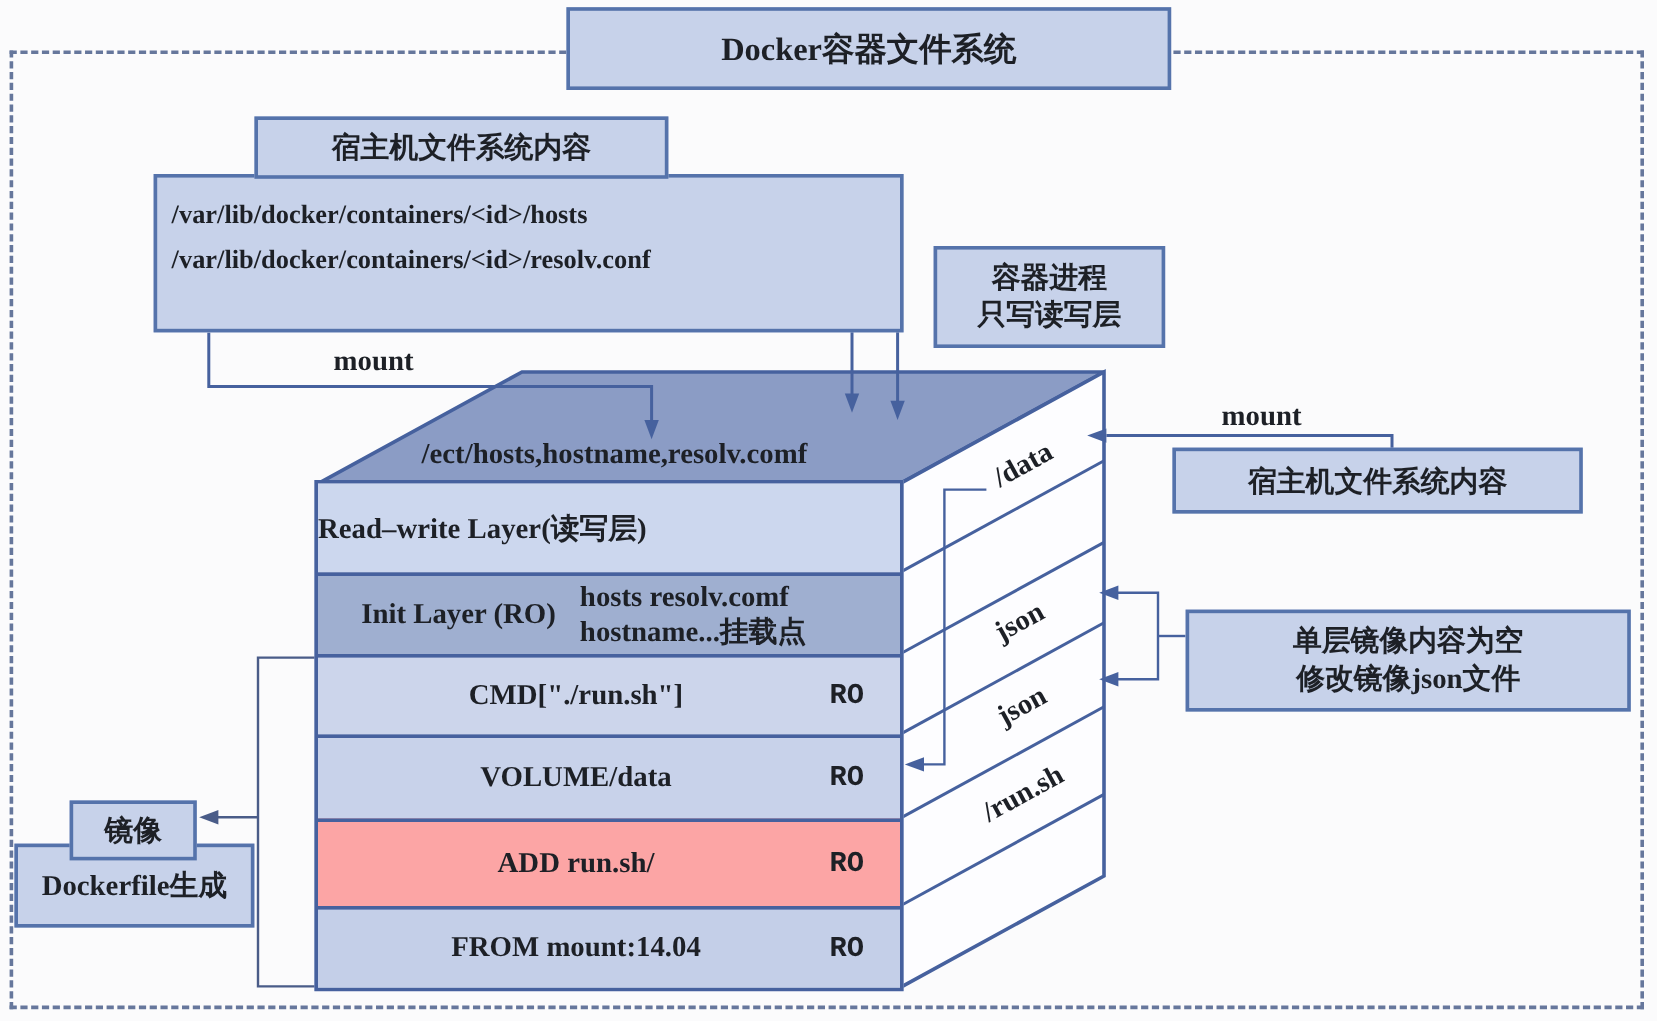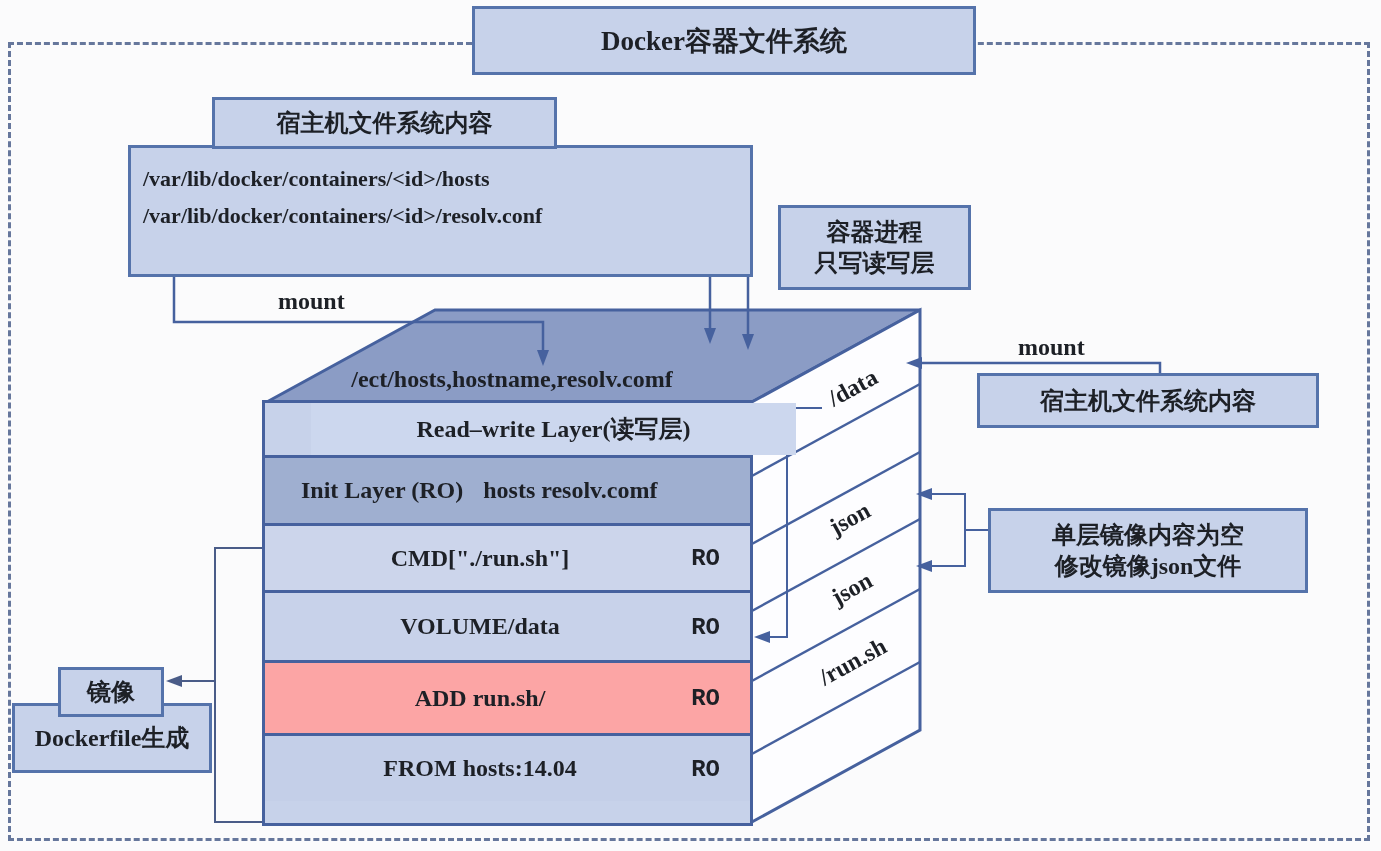--- a/index.html
+++ b/index.html
@@ -32,21 +32,21 @@
     left:262px;top:400px;width:491px;height:426px;
     border:3px solid #46619e;box-sizing:border-box;background:#c7d2ea;
   }
   .band{
     position:relative;width:100%;box-sizing:border-box;
     display:flex;align-items:center;font-weight:bold;font-size:24px;
   }
   .band + .band{border-top:3px solid #46619e;}
   .band .center-name{flex:1;text-align:center;padding-right:55px;}
   .band .ro{position:absolute;right:30px;top:50%;transform:translateY(-50%);font-family:Liberation Mono, monospace;}
-  .b-rw{height:52px;background:#ccd7ee;justify-content:center;margin-left:46px;}
+  .b-rw{height:74px;background:#ccd7ee;}
   .b-init{height:68px;background:#9fafd0;padding-left:36px;}
   .b-cmd{height:67px;background:#ccd5eb;}
   .b-vol{height:70px;background:#c8d2ea;}
   .b-add{height:73px;background:#fca5a5;}
   .b-from{height:68px;background:#c4cfe8;}
   .init-note{margin-left:20px;line-height:29px;font-size:24px;text-align:left;}
   .side-label{
     font-weight:bold;font-size:24px;white-space:nowrap;
     transform:translate(-50%,-50%) rotate(-28.7deg);
   }
@@ -144,52 +144,53 @@
   <div class="abs top-face-label">/ect/hosts,hostname,resolv.comf</div>
 
   <div class="abs stack">
     <div class="band b-rw">
       <span>Read–write Layer(读写层)</span>
     </div>
     <div class="band b-init">
       <span>Init Layer (RO)</span>
       <span class="init-note">
         <span style="display:block">hosts resolv.comf</span>
+        <span style="display:block">hostname...挂载点</span>
       </span>
     </div>
     <div class="band b-cmd">
       <span class="center-name">CMD["./run.sh"]</span>
       <span class="ro">RO</span>
     </div>
     <div class="band b-vol">
       <span class="center-name">VOLUME/data</span>
       <span class="ro">RO</span>
     </div>
     <div class="band b-add">
       <span class="center-name">ADD run.sh/</span>
       <span class="ro">RO</span>
     </div>
     <div class="band b-from">
-      <span class="center-name">FROM hosts:14.04</span>
+      <span class="center-name">FROM mount:14.04</span>
       <span class="ro">RO</span>
     </div>
   </div>
 
   <div class="abs side-label" style="left:853px;top:388px;">/data</div>
   <div class="abs side-label" style="left:850px;top:519px;">json</div>
   <div class="abs side-label" style="left:852px;top:589px;">json</div>
   <div class="abs side-label" style="left:853px;top:662px;">/run.sh</div>
 
   <div class="abs mount-label" style="left:1018px;top:334px;">mount</div>
 
   <div class="abs box t24" style="left:977px;top:373px;width:342px;height:55px;">
     <span>宿主机文件系统内容</span>
   </div>
 
-  <div class="abs box t24 two-line" style="left:988px;top:508px;width:320px;height:85px;">
+  <div class="abs box t24 two-line" style="left:988px;top:508px;width:371px;height:85px;">
     <div>
       <div>单层镜像内容为空</div>
       <div>修改镜像json文件</div>
     </div>
   </div>
 
   <div class="abs box t24" style="left:12px;top:703px;width:200px;height:70px;">
     <span>Dockerfile生成</span>
   </div>
   <div class="abs box t24" style="left:58px;top:667px;width:106px;height:50px;">

